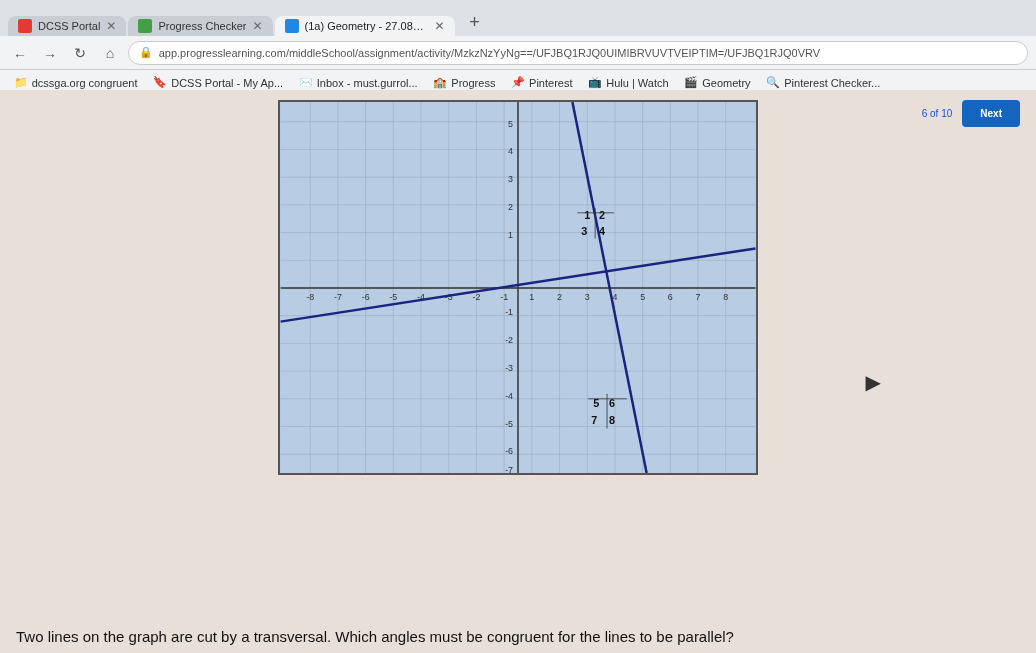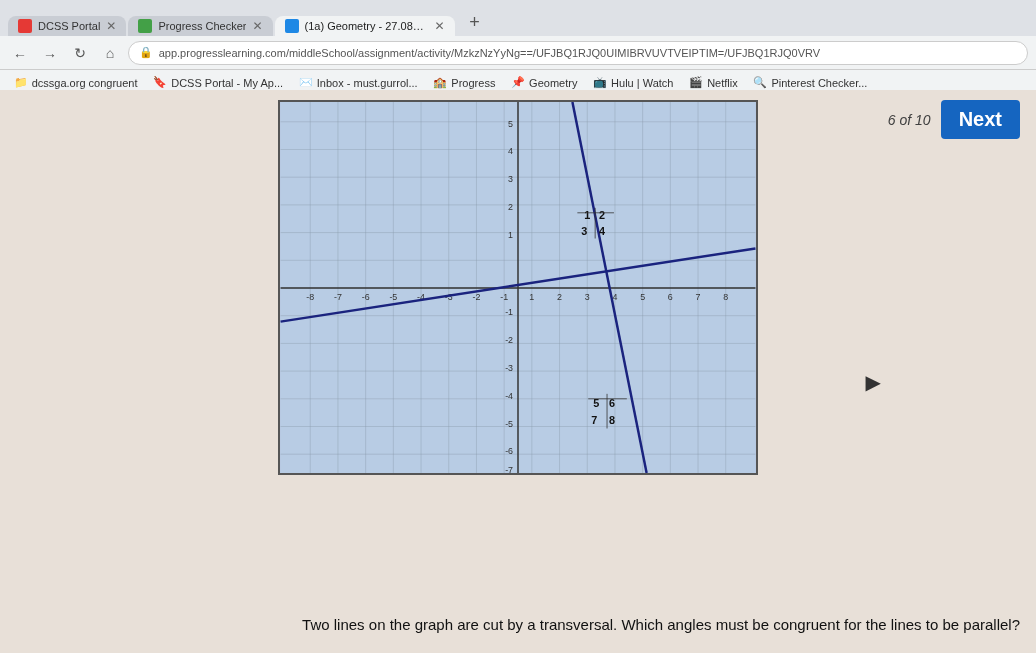--- a/index.html
+++ b/index.html
@@ -140,32 +140,31 @@
     
     .top-controls {
       position: absolute;
       top: 10px;
       right: 16px;
       display: flex;
       align-items: center;
       gap: 10px;
     }
     .page-counter {
-      font-size: 14px;
-      color: #404040;
+      font-size: 10px;
+      color: #1d4ed8;
       font-weight: 500;
-      font-style: italic;
     }
     .next-btn {
       background: #1565c0;
       color: white;
       border: none;
       border-radius: 4px;
       padding: 8px 18px;
-      font-size: 20px;
+      font-size: 10px;
       font-weight: 600;
       cursor: pointer;
     }
 
     
     .graph-container {
       margin-top: 10px;
       width: 480px;
       height: 375px;
       background: #b8c8e0;
@@ -175,26 +174,26 @@
     }
 
     .graph-svg {
       width: 100%;
       height: 100%;
     }
 
     
     .question-text {
       position: absolute;
-      bottom: 20px;
+      bottom: 8px;
       left: 16px;
       right: 16px;
       font-size: 15px;
       color: #111;
-      text-align: right;
+      text-align: left;
     }
 
     
     .cursor {
       position: absolute;
       right: 155px;
       top: 280px;
       font-size: 20px;
       color: #333;
       pointer-events: none;
@@ -247,29 +246,29 @@
     <div class="bookmark-item">
       <span>✉️</span>
       <span>Inbox - must.gurrol...</span>
     </div>
     <div class="bookmark-item">
       <span>🏫</span>
       <span>Progress</span>
     </div>
     <div class="bookmark-item">
       <span>📌</span>
-      <span>Geometry</span>
+      <span>Pinterest</span>
     </div>
     <div class="bookmark-item">
       <span>📺</span>
       <span>Hulu | Watch</span>
     </div>
     <div class="bookmark-item">
       <span>🎬</span>
-      <span>Netflix</span>
+      <span>Geometry</span>
     </div>
     <div class="bookmark-item">
       <span>🔍</span>
       <span>Pinterest Checker...</span>
     </div>
   </div>
 </div>
 
 <div class="page-content">
 

